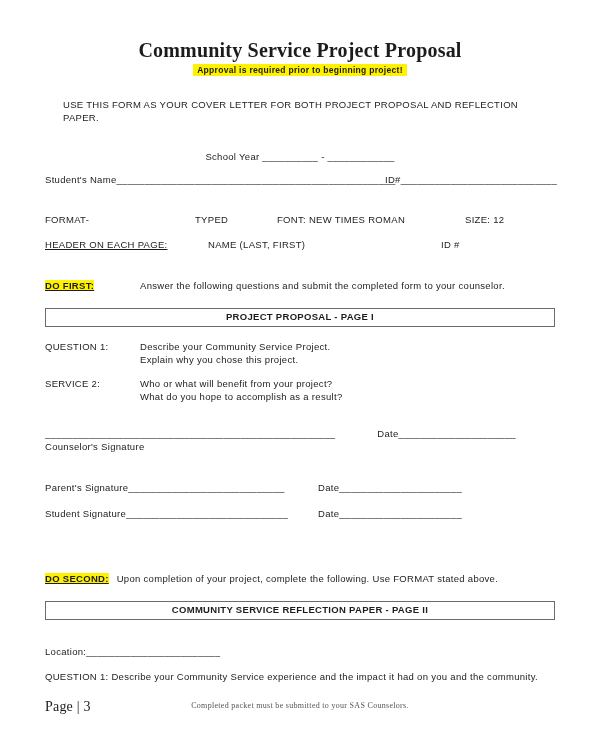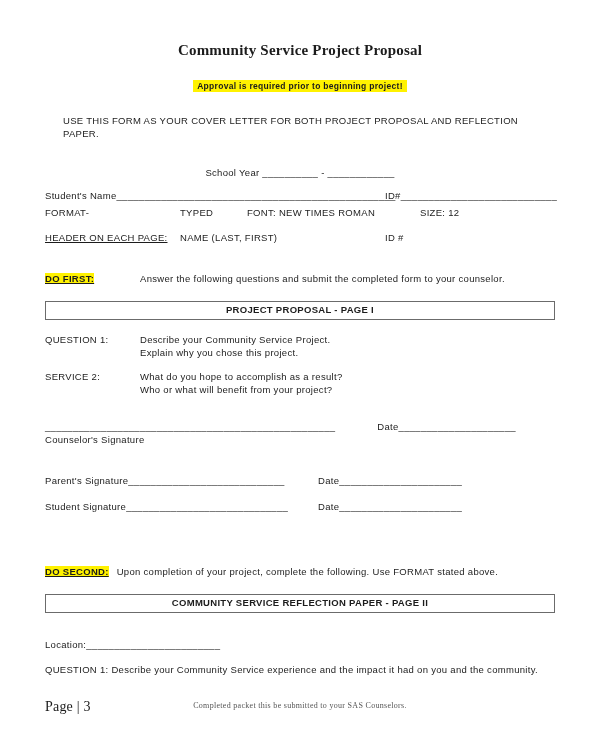--- a/index.html
+++ b/index.html
@@ -11,44 +11,44 @@
     background:#fff;
     font-family:"Liberation Sans", sans-serif;
     font-size:9.5px;
     letter-spacing:0.3px;
     color:#1c1c1c;
     padding:40px 45px 0 45px;
     overflow:hidden;
   }
   .title {
     font-family:"Liberation Serif", serif;
-    font-size:15px;
+    font-size:20px;
     font-weight:bold;
     text-align:center;
     letter-spacing:0.2px;
     line-height:20px;
   }
-  .banner-row { text-align:center; margin-top:20px; }
+  .banner-row { text-align:center; margin-top:4px; }
   .banner {
     display:inline-block;
     background:var(--hl, #FFF200);
     font-weight:bold;
     font-size:8.5px;
     padding:1px 4px;
   }
   .intro { margin-top:22px; margin-left:18px; line-height:13px; }
   .school-year { text-align:center; margin-top:26px; line-height:13px; }
   .row { display:flex; line-height:13px; white-space:nowrap; }
   .student-row { margin-top:10px; }
   .student-row .c1 { width:340px; flex:none; }
-  .format-row { margin-top:4px; }
+  .format-row { margin-top:27px;gap:15px; }
   .format-row .c1 { width:135px; flex:none; }
   .format-row .c2 { width:67px;  flex:none; }
   .format-row .c3 { width:173px; flex:none; }
-  .header-row { margin-top:12px; }
+  .header-row { margin-top:12px;gap:28px; }
   .header-row .c1 { width:135px; flex:none; }
   .header-row .c2 { width:205px; flex:none; }
   .ul { text-decoration:underline; }
   .hl { background:var(--hl, #FFF200); font-weight:bold; }
   .do-first-row { margin-top:28px; }
   .do-first-row .label-cell { width:95px; flex:none; }
   .section-box {
     margin-top:16px;
     border:1px solid #6b6b6b;
     text-align:center;
@@ -131,22 +131,22 @@
     <span class="label-cell">QUESTION 1:</span>
     <span class="q-lines">
       <div>Describe your Community Service Project.</div>
       <div>Explain why you chose this project.</div>
     </span>
   </div>
 
   <div class="row q-row q2-row">
     <span class="label-cell">SERVICE 2:</span>
     <span class="q-lines">
+      <div>Who or what will benefit from your project?</div>
       <div>What do you hope to accomplish as a result?</div>
-      <div>Who or what will benefit from your project?</div>
     </span>
   </div>
 
   <div class="row counselor-line">
     <span class="blank-cell">____________________________________________________</span>
     <span class="date-cell">Date_____________________</span>
   </div>
   <div class="counselor-label">Counselor's Signature</div>
 
   <div class="row sig-row parent-row">
@@ -167,16 +167,16 @@
   <div class="section-box">COMMUNITY SERVICE REFLECTION PAPER - PAGE II</div>
 
   <div class="row location-row">
     <span class="c1">Location:________________________</span>
   </div>
 
   <div class="q1b">QUESTION 1: Describe your Community Service experience and the impact it had on you and the community.</div>
 
   <div class="footer">
     <span class="footer-page">Page | 3</span>
-    <div class="footer-note">Completed packet this be submitted to your SAS Counselors.</div>
+    <div class="footer-note">Completed packet must be submitted to your SAS Counselors.</div>
   </div>
 
 </div>
 
 </body></html>

